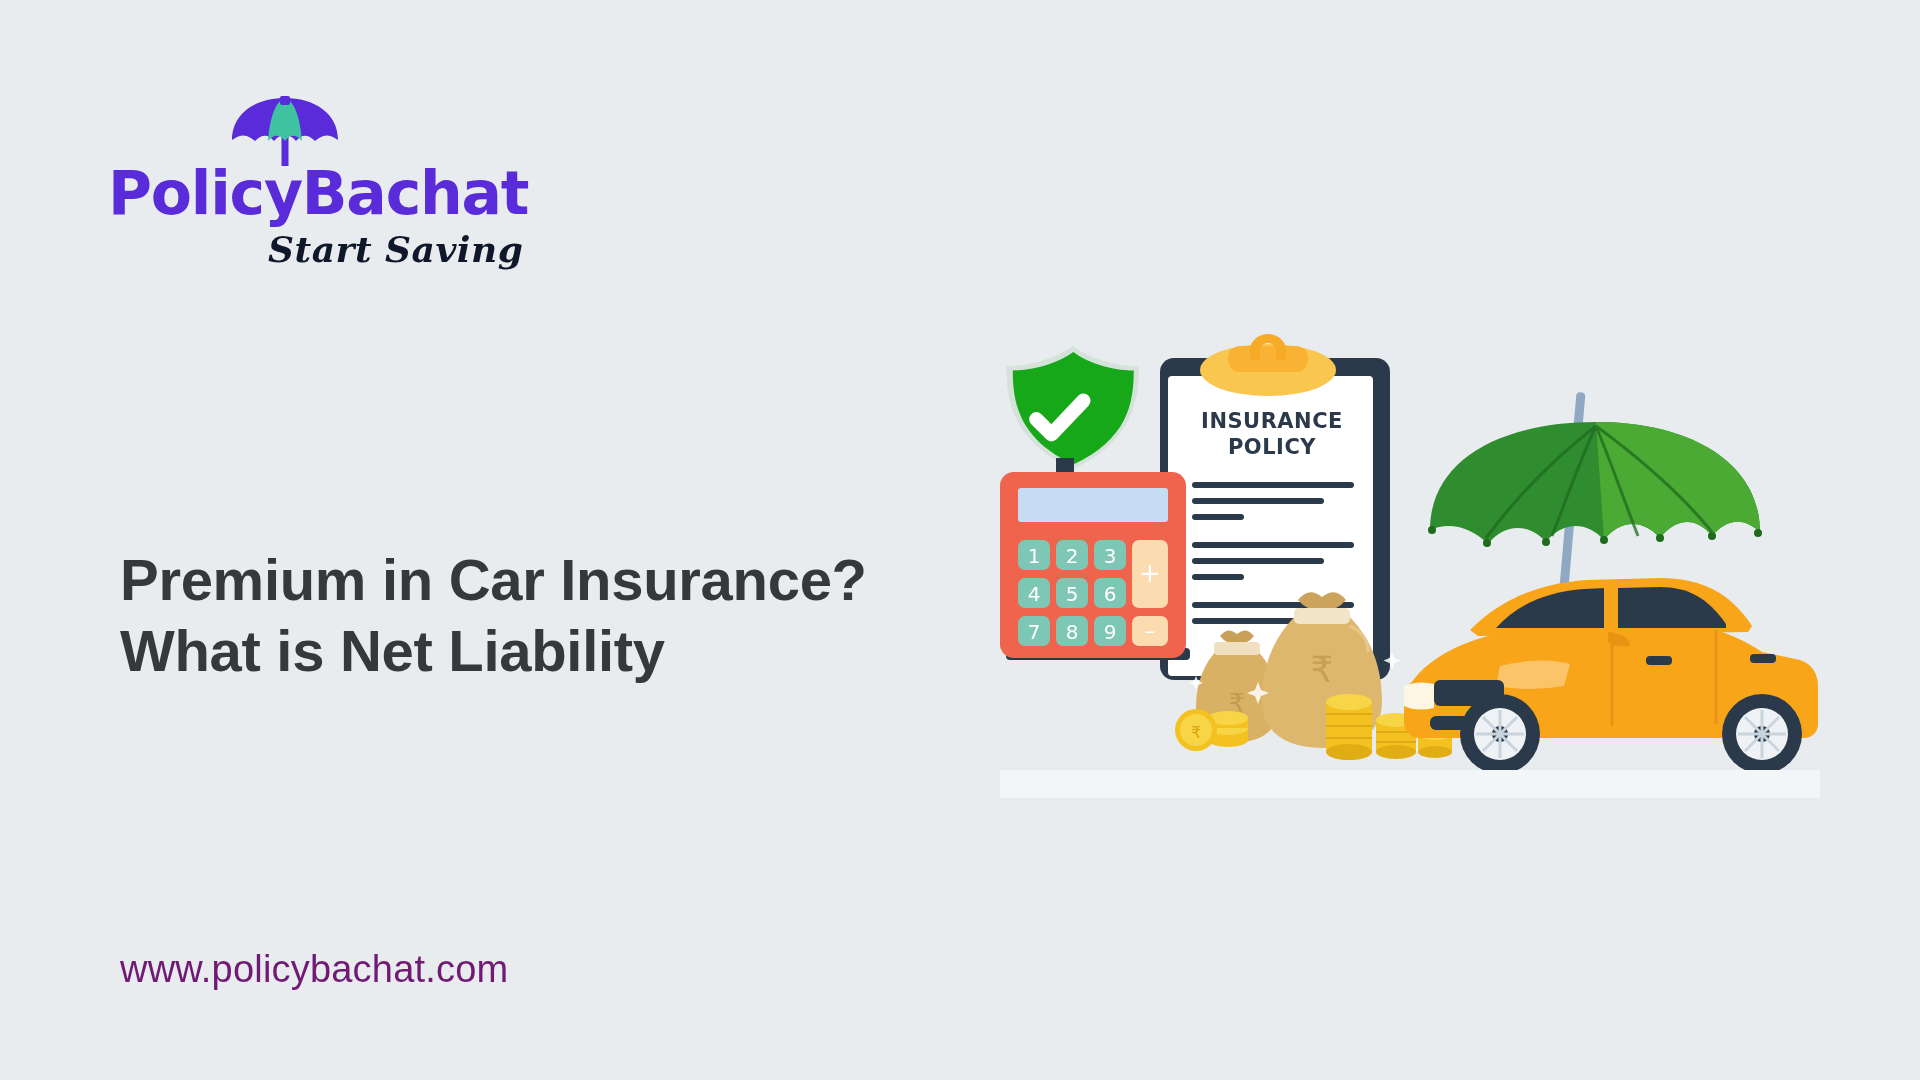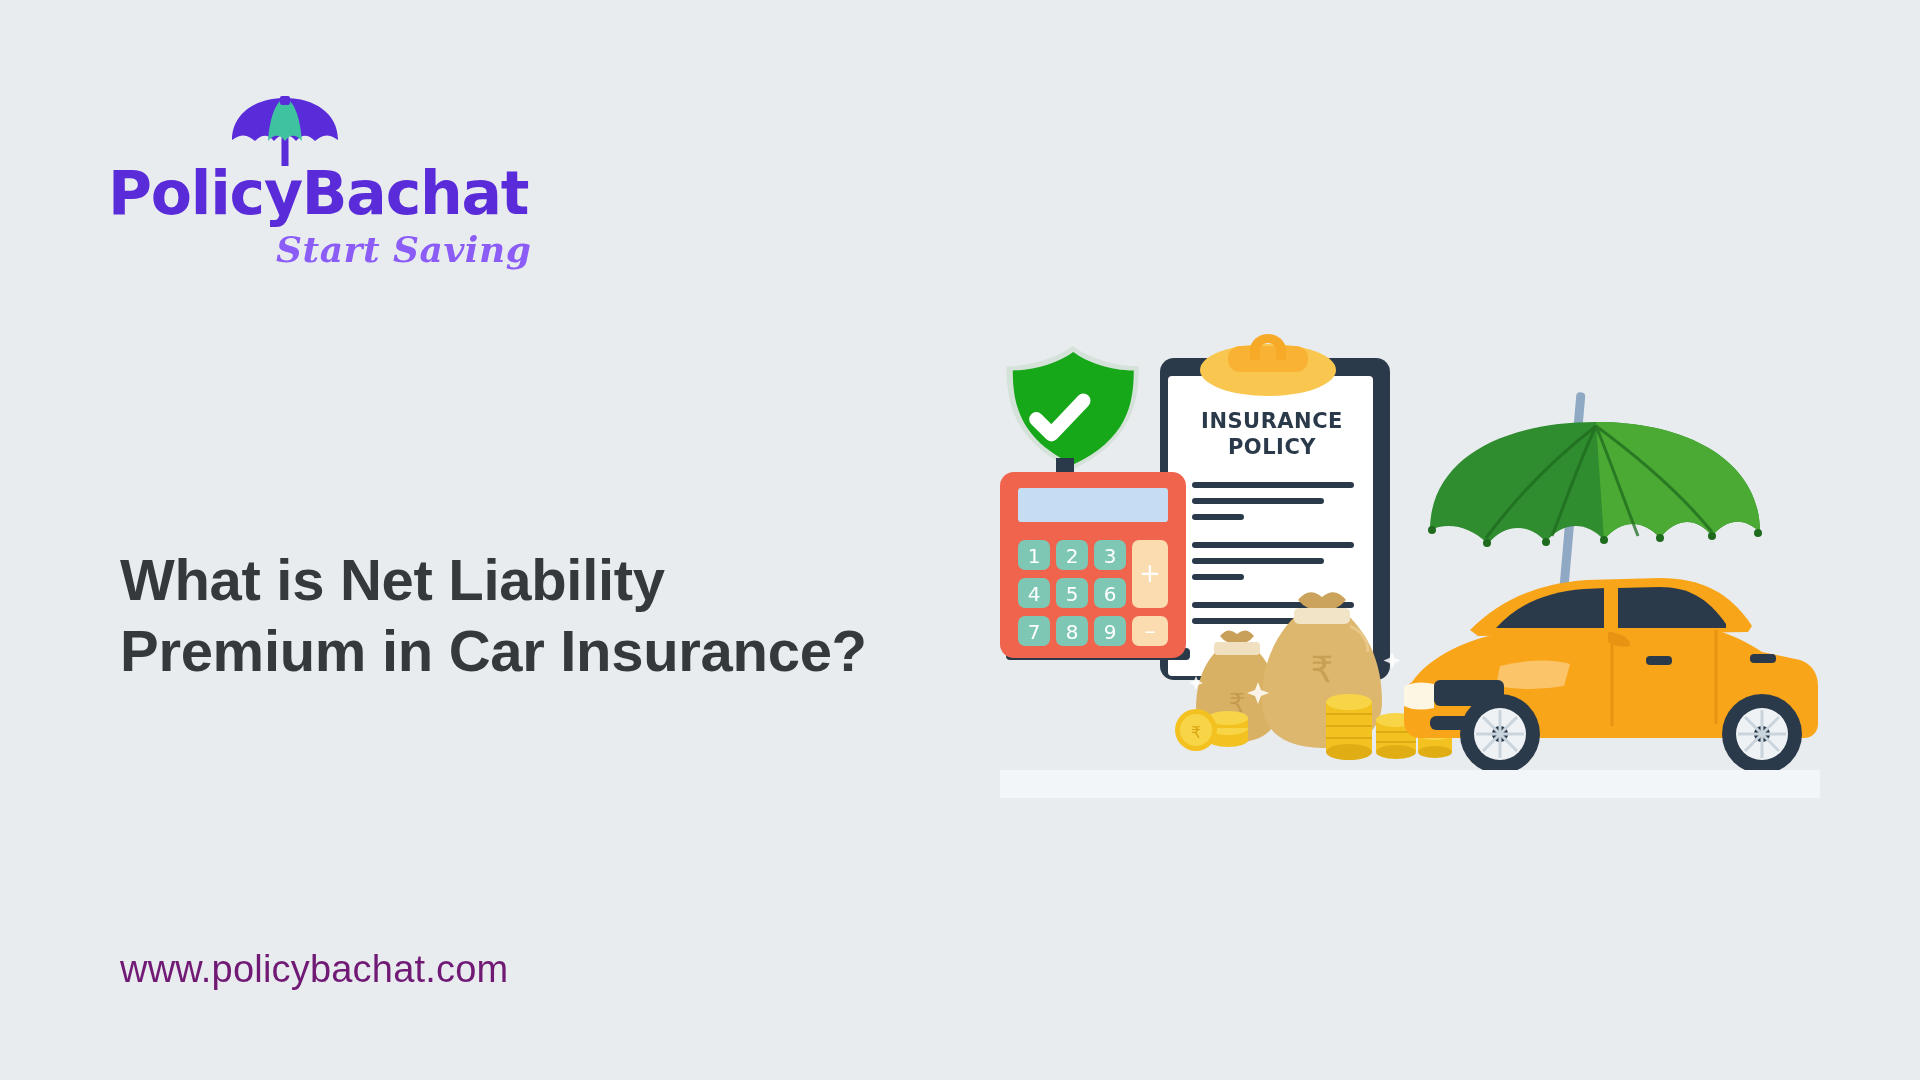--- a/index.html
+++ b/index.html
@@ -15,22 +15,22 @@
   .logo-block { position:absolute; left:108px; top:96px; width:420px; }
   .logo-umbrella { position:absolute; left:122px; top:0; width:110px; height:72px; }
   .logo-word {
     position:absolute; left:0; top:62px;
     font-size:60px; font-weight:700; letter-spacing:-1.2px;
     color:#5a2bd8; font-family:"DejaVu Sans", sans-serif;
     white-space:nowrap;
     text-align:right;
   }
   .logo-tag {
-    position:absolute; left:168px; top:132px;
-    font-size:36px; color:#8b5cf6;
+    position:absolute; left:160px; top:132px;
+    font-size:36px; color:#0f172a;
     font-family:"DejaVu Serif", serif;
     font-style:italic; font-weight:700;
     letter-spacing:0.5px; white-space:nowrap;
   }
 
   
   .headline {
     position:absolute; left:120px; top:545px;
     width:830px;
     font-size:58px; line-height:1.22; font-weight:700;
@@ -59,22 +59,22 @@
         <path d="M2 44 C2 17 26 2 55 2 C84 2 108 17 108 44 C97 36 91 40 85 45 C78 38 72 38 66 45 C60 37 50 37 44 45 C38 38 32 38 25 45 C19 40 13 36 2 44 Z" fill="#5a2bd8"></path>
         <path d="M38 45 C40 20 46 5 55 2 C64 5 70 20 72 45 C66 38 60 38 55 45 C50 38 44 38 38 45 Z" fill="#3fc2a0"></path>
         <rect x="50" y="0" width="10" height="9" rx="2" fill="#5a2bd8"></rect>
       </svg>
     </div>
     <div class="logo-word">PolicyBachat</div>
     <div class="logo-tag">Start Saving</div>
   </div>
 
   <div class="headline">
+    <div>Premium in Car Insurance?</div>
     <div>What is Net Liability</div>
-    <div>Premium in Car Insurance?</div>
   </div>
 
   <div class="site-url">www.policybachat.com</div>
 
   <div class="illustration">
     <svg class="illu-svg" viewBox="0 0 820 500" xmlns="http://www.w3.org/2000/svg">
 
       <rect x="0" y="448" width="820" height="20" fill="#f3f6f8"></rect>
 
       <g>

